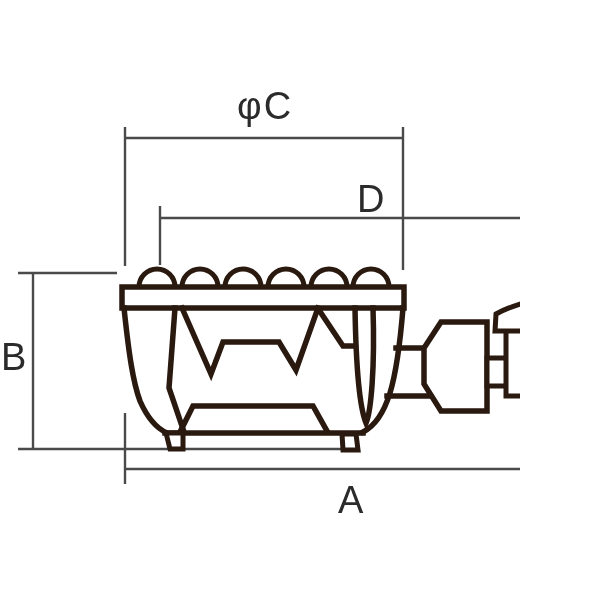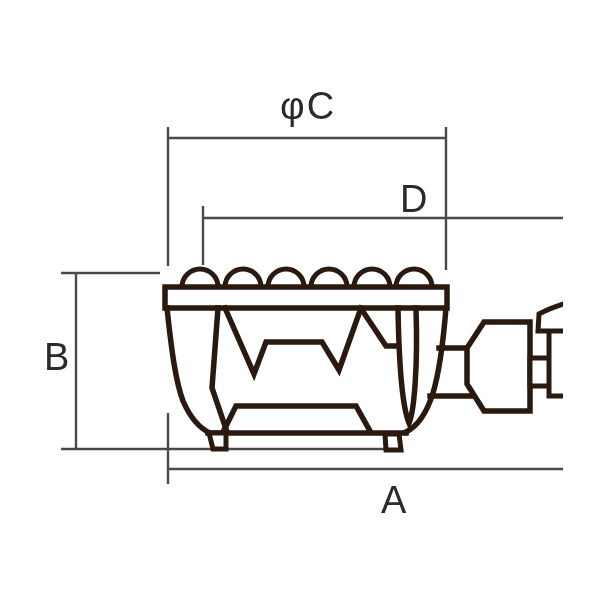--- a/index.html
+++ b/index.html
@@ -1,16 +1,16 @@
 <!DOCTYPE html>
 <html><head>
 <meta charset="utf-8">
 <style>
   html,body{margin:0;padding:0;background:#fff;}
-  .stage{position:relative;width:520px;height:600px;background:#fff;overflow:hidden;padding-left:43px;}
+  .stage{position:relative;width:520px;height:600px;background:#fff;overflow:hidden;}
   svg{display:block;width:600px;height:600px;}
   .dim{stroke:#4a4a4a;stroke-width:2.4;fill:none;}
   .body-line{stroke:#2a190f;stroke-width:5.5;fill:none;stroke-linecap:square;stroke-linejoin:miter;}
   .body-line-thin{stroke:#2a190f;stroke-width:5;fill:none;stroke-linecap:square;}
   .filled{fill:#ffffff;}
   .rib{stroke:#2a190f;stroke-width:4.5;fill:none;}
   .dim-label{font-family:"Liberation Sans","DejaVu Sans",sans-serif;font-size:38px;fill:#2b2b2b;letter-spacing:2px;}
 </style>
 </head>
 <body>

